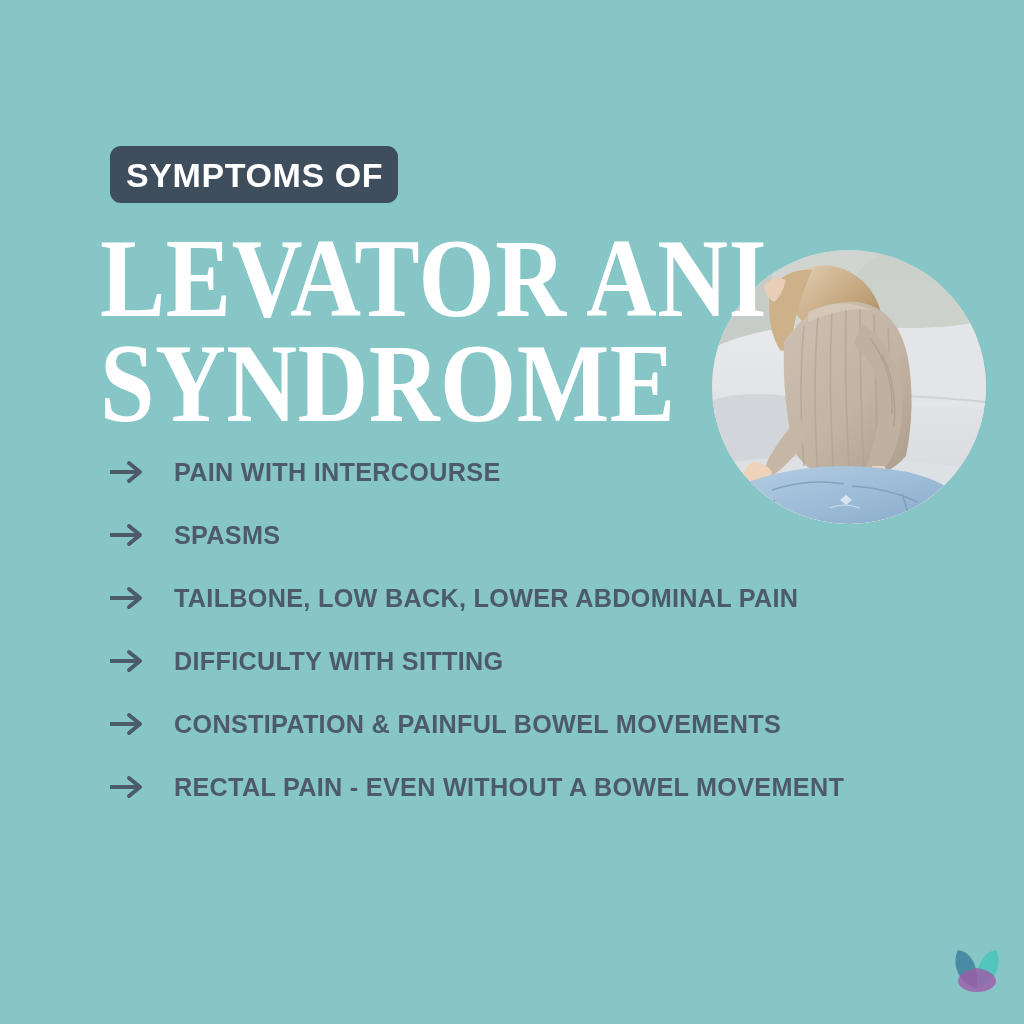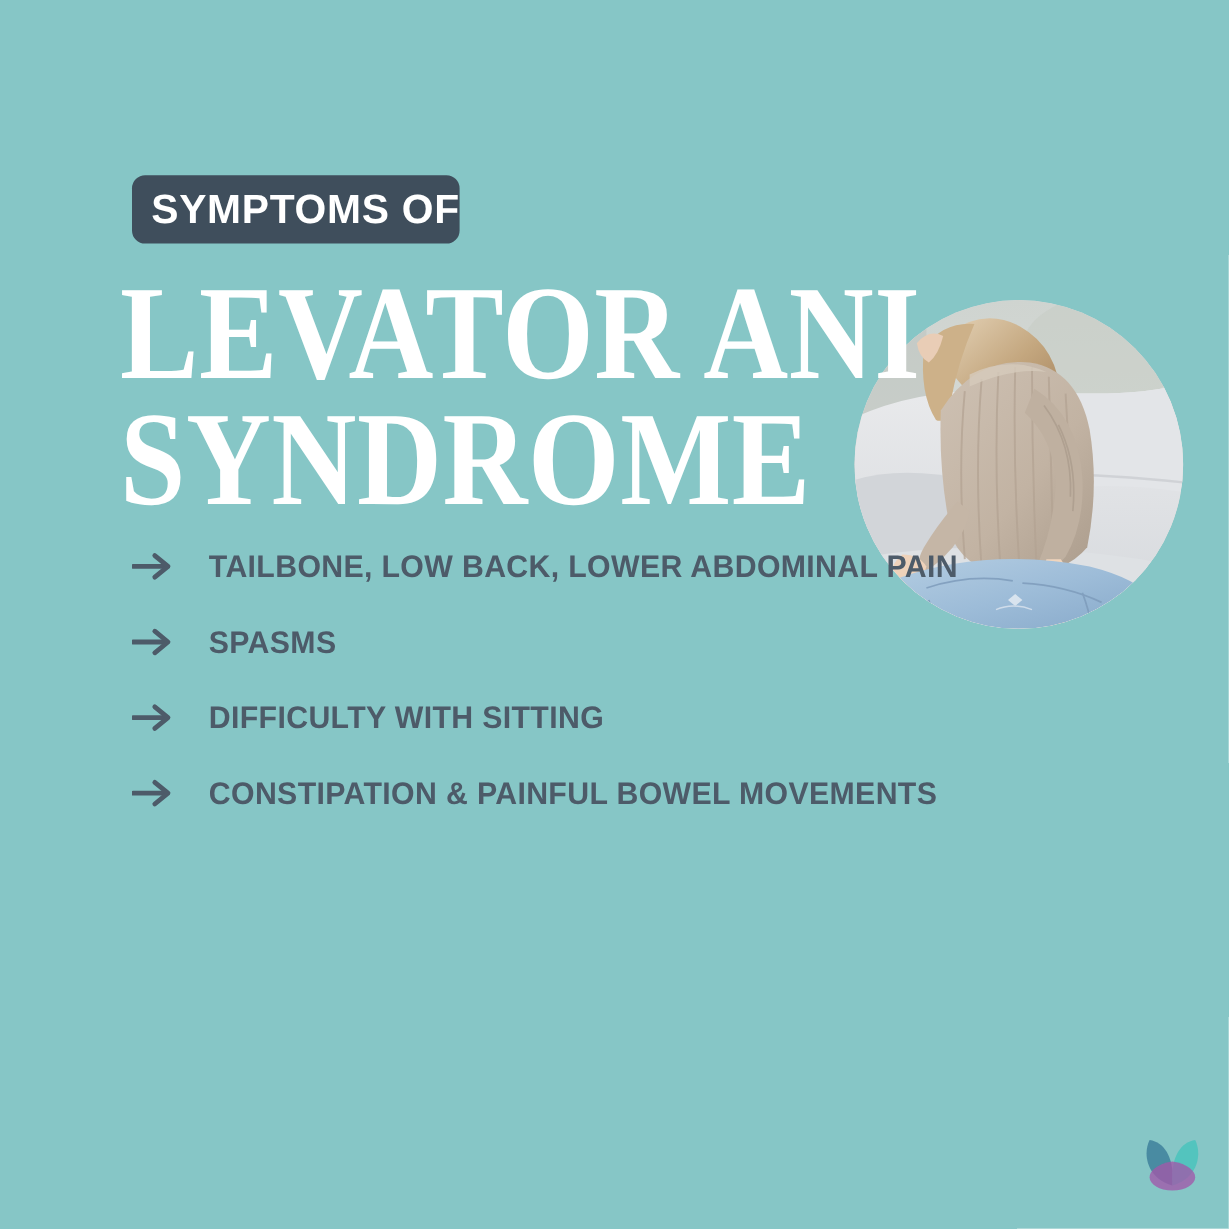--- a/index.html
+++ b/index.html
@@ -20,21 +20,21 @@
     background: #86c6c6;
     overflow: hidden;
   }
 
   
   .eyebrow-badge {
     position: absolute;
     left: 110px;
     top: 146px;
     height: 57px;
-    padding: 0 0 0 16px;
+    padding: 0 15px 0 16px;
     display: flex;
     align-items: center;
     background: #3f4e5c;
     border-radius: 11px;
     box-sizing: border-box;
     text-align: right;
   }
   .eyebrow-text {
     font-family: "Liberation Sans", sans-serif;
     font-weight: bold;
@@ -243,63 +243,81 @@
           <path d="M190 244 Q196 260 198 274"></path>
         </g>
         <path d="M128 250 l6 -5 l6 5 l-6 5 z" fill="#dfe8f1" opacity="0.9"></path>
         <path d="M118 258 Q132 252 148 258" stroke="#cfdcea" stroke-width="1.2" fill="none"></path>
       </g>
     </svg>
   </div>
 
   <div class="symptom-list">
 
-
+    <div class="symptom-item">
+      <span class="arrow-icon">
+        <svg viewBox="0 0 34 26" xmlns="http://www.w3.org/2000/svg" aria-hidden="true">
+          <path d="M1 13 H27" stroke="#4d5b69" stroke-width="4" stroke-linecap="round" fill="none"></path>
+          <path d="M19 4 L30 13 L19 22" stroke="#4d5b69" stroke-width="4" stroke-linecap="round" stroke-linejoin="round" fill="none"></path>
+        </svg>
+      </span>
+      <span class="symptom-text">PAIN WITH INTERCOURSE</span>
+    </div>
+
+
+    <div class="symptom-item">
+      <span class="arrow-icon">
+        <svg viewBox="0 0 34 26" xmlns="http://www.w3.org/2000/svg" aria-hidden="true">
+          <path d="M1 13 H27" stroke="#4d5b69" stroke-width="4" stroke-linecap="round" fill="none"></path>
+          <path d="M19 4 L30 13 L19 22" stroke="#4d5b69" stroke-width="4" stroke-linecap="round" stroke-linejoin="round" fill="none"></path>
+        </svg>
+      </span>
+      <span class="symptom-text">SPASMS</span>
+    </div>
 
     <div class="symptom-item">
       <span class="arrow-icon">
         <svg viewBox="0 0 34 26" xmlns="http://www.w3.org/2000/svg" aria-hidden="true">
           <path d="M1 13 H27" stroke="#4d5b69" stroke-width="4" stroke-linecap="round" fill="none"></path>
           <path d="M19 4 L30 13 L19 22" stroke="#4d5b69" stroke-width="4" stroke-linecap="round" stroke-linejoin="round" fill="none"></path>
         </svg>
       </span>
       <span class="symptom-text">TAILBONE, LOW BACK, LOWER ABDOMINAL PAIN</span>
     </div>
 
     <div class="symptom-item">
       <span class="arrow-icon">
         <svg viewBox="0 0 34 26" xmlns="http://www.w3.org/2000/svg" aria-hidden="true">
           <path d="M1 13 H27" stroke="#4d5b69" stroke-width="4" stroke-linecap="round" fill="none"></path>
           <path d="M19 4 L30 13 L19 22" stroke="#4d5b69" stroke-width="4" stroke-linecap="round" stroke-linejoin="round" fill="none"></path>
         </svg>
       </span>
-      <span class="symptom-text">SPASMS</span>
-    </div>
-
-    <div class="symptom-item">
-      <span class="arrow-icon">
-        <svg viewBox="0 0 34 26" xmlns="http://www.w3.org/2000/svg" aria-hidden="true">
-          <path d="M1 13 H27" stroke="#4d5b69" stroke-width="4" stroke-linecap="round" fill="none"></path>
-          <path d="M19 4 L30 13 L19 22" stroke="#4d5b69" stroke-width="4" stroke-linecap="round" stroke-linejoin="round" fill="none"></path>
-        </svg>
-      </span>
       <span class="symptom-text">DIFFICULTY WITH SITTING</span>
     </div>
 
 
     <div class="symptom-item">
       <span class="arrow-icon">
         <svg viewBox="0 0 34 26" xmlns="http://www.w3.org/2000/svg" aria-hidden="true">
           <path d="M1 13 H27" stroke="#4d5b69" stroke-width="4" stroke-linecap="round" fill="none"></path>
           <path d="M19 4 L30 13 L19 22" stroke="#4d5b69" stroke-width="4" stroke-linecap="round" stroke-linejoin="round" fill="none"></path>
         </svg>
       </span>
       <span class="symptom-text">CONSTIPATION &amp; PAINFUL BOWEL MOVEMENTS</span>
     </div>
 
+    <div class="symptom-item">
+      <span class="arrow-icon">
+        <svg viewBox="0 0 34 26" xmlns="http://www.w3.org/2000/svg" aria-hidden="true">
+          <path d="M1 13 H27" stroke="#4d5b69" stroke-width="4" stroke-linecap="round" fill="none"></path>
+          <path d="M19 4 L30 13 L19 22" stroke="#4d5b69" stroke-width="4" stroke-linecap="round" stroke-linejoin="round" fill="none"></path>
+        </svg>
+      </span>
+      <span class="symptom-text">RECTAL PAIN - EVEN WITHOUT A BOWEL MOVEMENT</span>
+    </div>
 
   </div>
 
   <div class="brand-logo">
     <svg viewBox="0 0 62 62" xmlns="http://www.w3.org/2000/svg" aria-hidden="true">
       <g opacity="0.92">
         <path d="M31 48 C10 42 6 22 12 10 C26 12 33 28 31 48 Z" fill="#3d7e9a" opacity="0.9"></path>
         <path d="M31 48 C52 42 56 22 50 10 C36 12 29 28 31 48 Z" fill="#49c3bd" opacity="0.9"></path>
         <path d="M31 28 C44 30 50 36 50 41 C50 47 42 52 31 52 C20 52 12 47 12 41 C12 36 18 30 31 28 Z" fill="#a44fa8" opacity="0.78"></path>
       </g>

